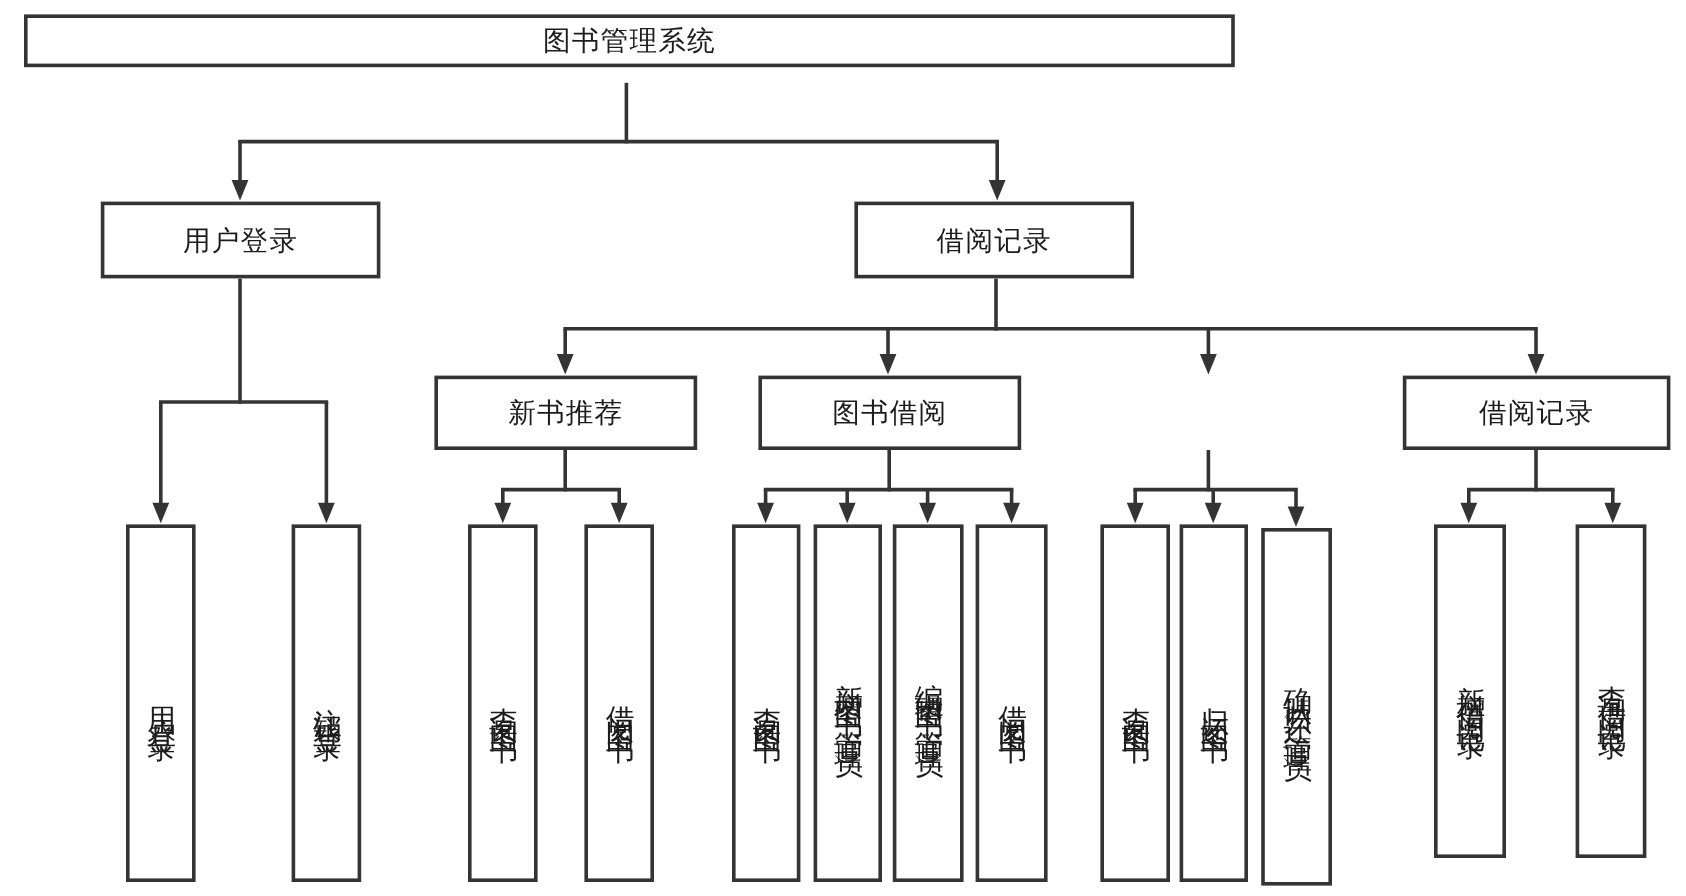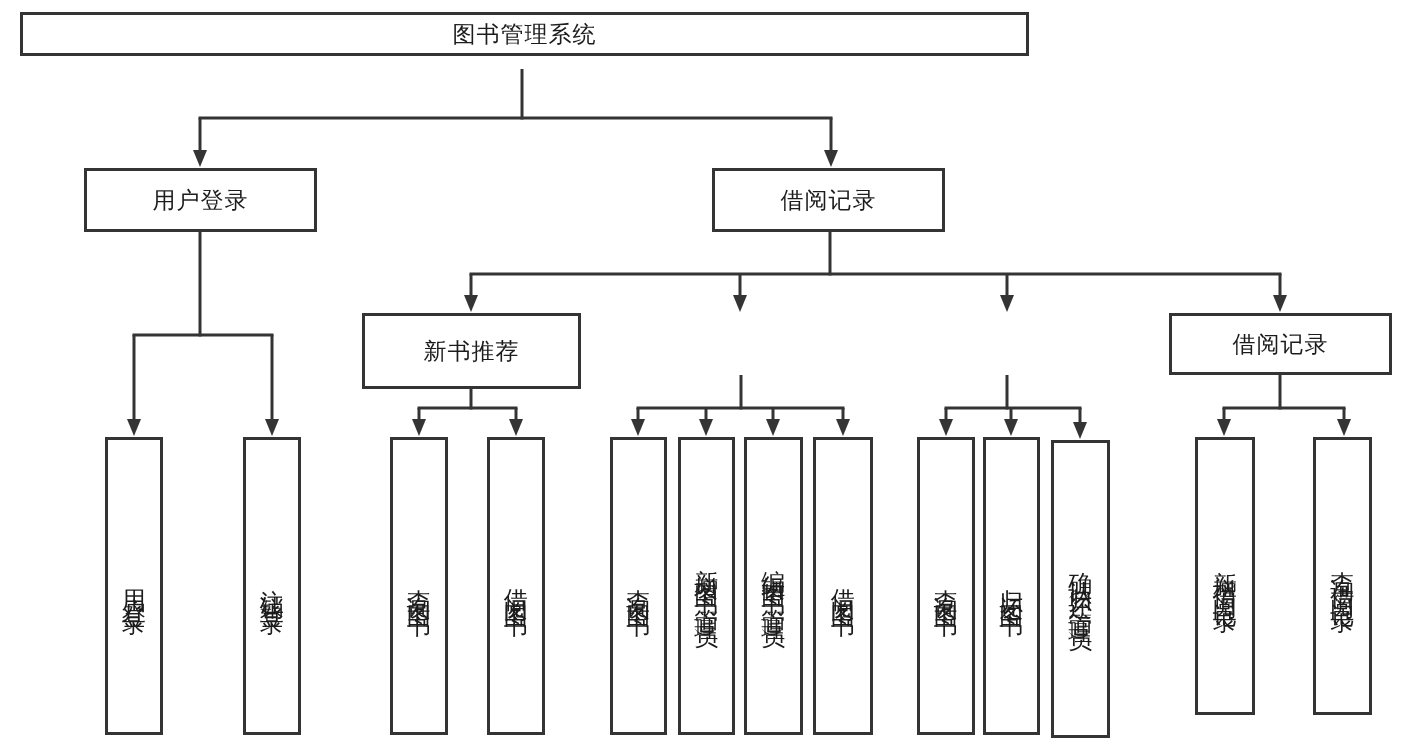--- a/index.html
+++ b/index.html
@@ -110,22 +110,25 @@
     <span>图书管理系统</span>
   </div>
 
   <div class="box hbox" style="left:84px;top:168px;width:233px;height:64px">
     <span>用户登录</span>
   </div>
   <div class="box hbox" style="left:712px;top:168px;width:233px;height:64px">
     <span>借阅记录</span>
   </div>
 
-  <div class="box hbox" style="left:362px;top:313px;width:219px;height:76px">
+  <div class="box hbox" style="left:362px;top:313px;width:219px;height:62px">
     <span>新书推荐</span>
+  </div>
+  <div class="box hbox" style="left:632px;top:313px;width:219px;height:62px">
+    <span>图书借阅</span>
   </div>
   <div class="box hbox" style="left:1169px;top:313px;width:223px;height:62px">
     <span>借阅记录</span>
   </div>
 
   <div class="box vbox" style="left:105px;top:437px;width:58px;height:298px">
     <span class="vlabel">用户登录</span>
   </div>
   <div class="box vbox" style="left:243px;top:437px;width:58px;height:298px">
     <span class="vlabel">注销登录</span>

